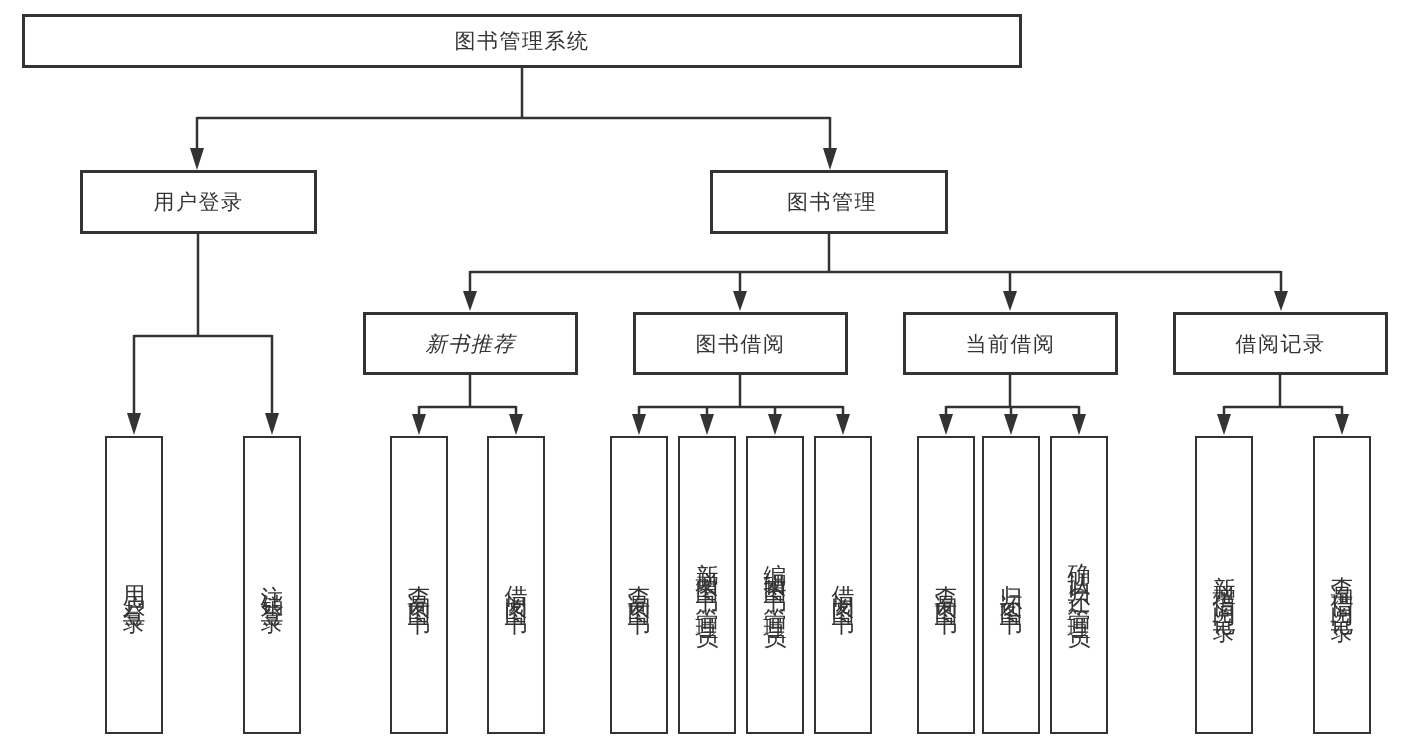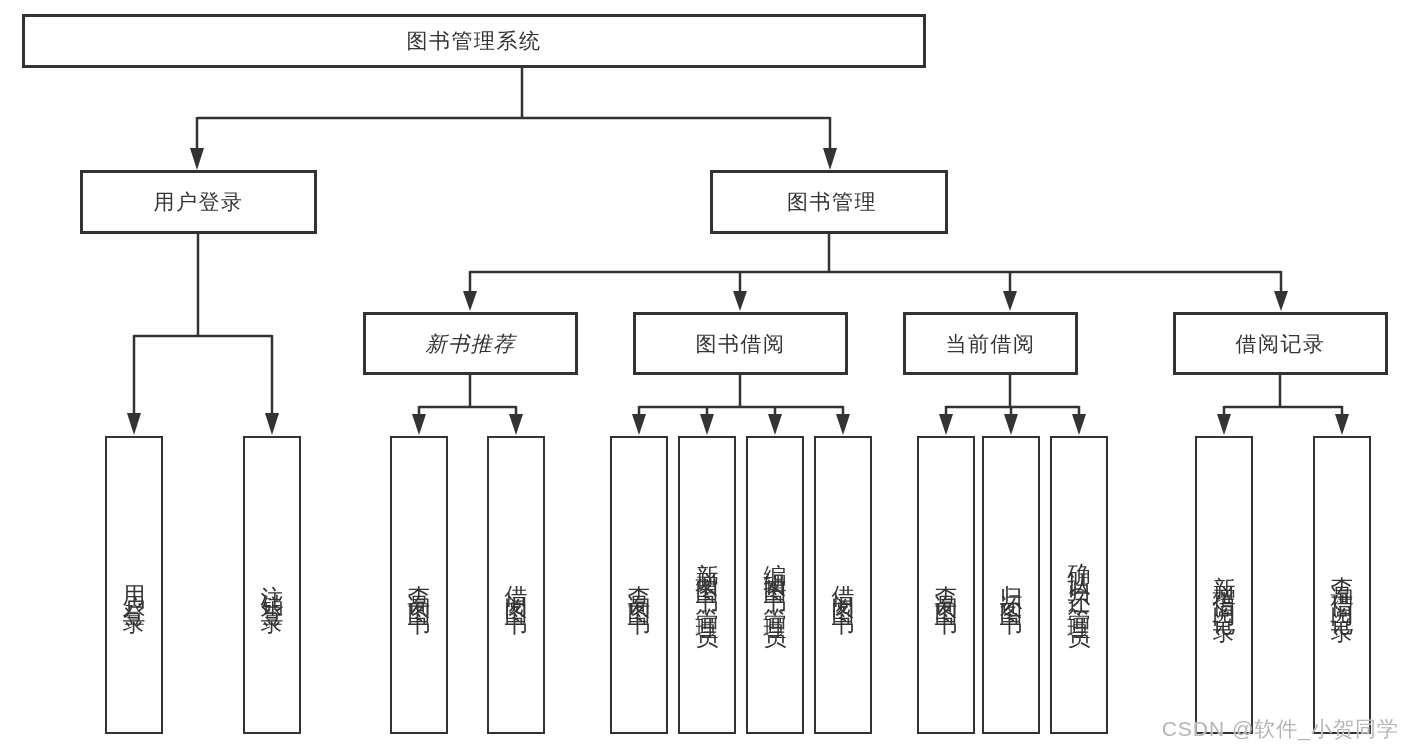--- a/index.html
+++ b/index.html
@@ -123,43 +123,42 @@
 
       <polygon points="939,414 953,414 946,435"></polygon>
       <polygon points="1004,414 1018,414 1011,435"></polygon>
       <polygon points="1072,414 1086,414 1079,435"></polygon>
 
       <polygon points="1217,414 1231,414 1224,435"></polygon>
       <polygon points="1335,414 1349,414 1342,435"></polygon>
     </g>
   </svg>
 
-  <div class="node hbox" style="left:22px; top:14px; width:904px; height:54px;">图书管理系统</div>
+  <div class="node hbox" style="left:22px; top:14px; width:1000px; height:54px;">图书管理系统</div>
 
   <div class="node hbox" style="left:80px; top:170px; width:237px; height:64px;">用户登录</div>
   <div class="node hbox" style="left:710px; top:170px; width:238px; height:64px;padding-left:6px;">图书管理</div>
 
   <div class="node hbox" style="left:363px; top:312px; width:215px; height:63px;font-style:italic;">新书推荐</div>
   <div class="node hbox" style="left:633px; top:312px; width:215px; height:63px;text-align:center;">图书借阅</div>
-  <div class="node hbox" style="left:903px; top:312px; width:175px; height:63px;">当前借阅</div>
+  <div class="node hbox" style="left:903px; top:312px; width:215px; height:63px;">当前借阅</div>
   <div class="node hbox" style="left:1173px; top:312px; width:215px; height:63px;">借阅记录</div>
 
   <div class="node vbox" style="left:105px; top:436px; width:58px; height:298px;">用户登录</div>
   <div class="node vbox" style="left:243px; top:436px; width:58px; height:298px;">注销登录</div>
 
   <div class="node vbox" style="left:390px; top:436px; width:58px; height:298px;">查询图书</div>
   <div class="node vbox" style="left:487px; top:436px; width:58px; height:298px;">借阅图书</div>
 
   <div class="node vbox" style="left:610px; top:436px; width:58px; height:298px;">查询图书</div>
   <div class="node vbox" style="left:678px; top:436px; width:58px; height:298px;">新增图书（管理员）</div>
   <div class="node vbox" style="left:746px; top:436px; width:58px; height:298px;">编辑图书（管理员）</div>
   <div class="node vbox" style="left:814px; top:436px; width:58px; height:298px;">借阅图书</div>
 
   <div class="node vbox" style="left:917px; top:436px; width:58px; height:298px;">查询图书</div>
   <div class="node vbox" style="left:982px; top:436px; width:58px; height:298px;">归还图书</div>
   <div class="node vbox" style="left:1050px; top:436px; width:58px; height:298px;">确认归还（管理员）</div>
 
   <div class="node vbox" style="left:1195px; top:436px; width:58px; height:298px;">新增借阅记录</div>
   <div class="node vbox" style="left:1313px; top:436px; width:58px; height:298px;">查询借阅记录</div>
 
-  <div class="watermark">CSDN @软件_小贺同学</div>
 
 </div>
 
 </body></html>

